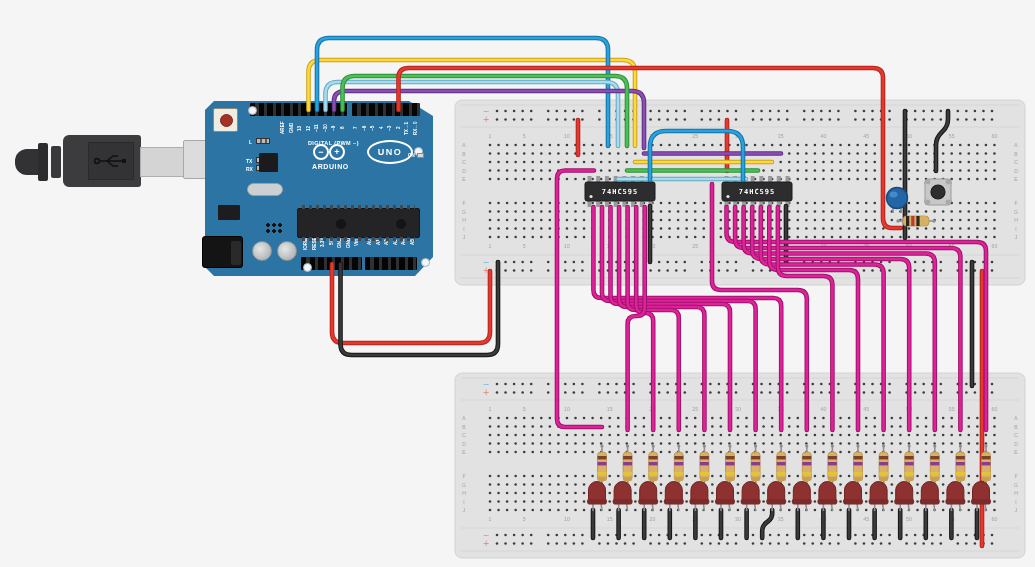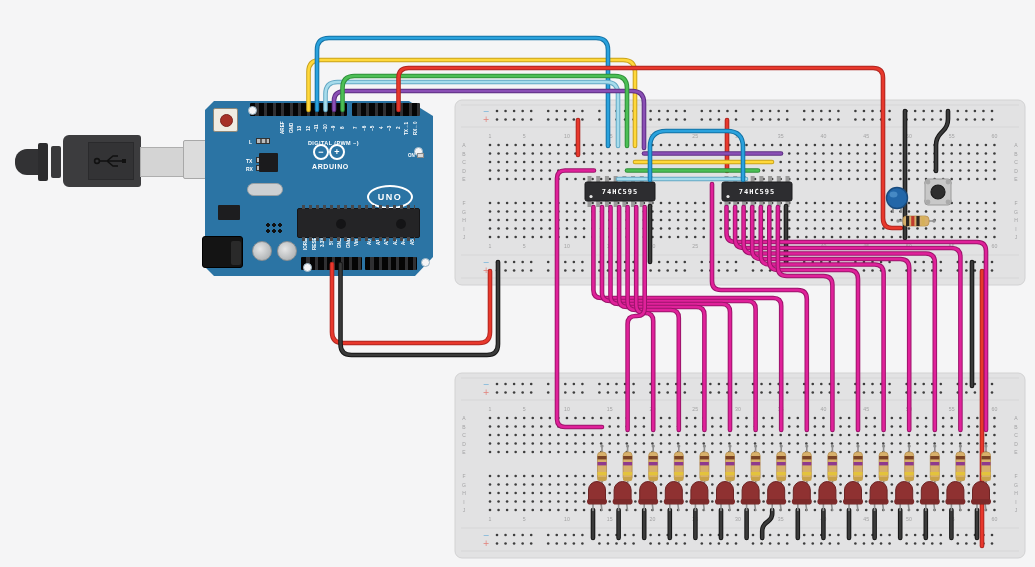--- a/index.html
+++ b/index.html
@@ -112,21 +112,21 @@
     <div class="ledbar" style="left:256px;top:157px;"></div>
     <div class="ledbar" style="left:256px;top:165px;"></div>
 
     <div class="logo-circle" style="left:313px;top:144px;">
         <span>−</span>
       </div>
     <div class="logo-circle" style="left:329px;top:144px;">
         <span>+</span>
       </div>
     <div class="silk" style="left:312px;top:163px;font-size:7px;letter-spacing:.6px;">ARDUINO</div>
-    <div class="uno-oval" style="left:367px;top:140px;margin-top:45px;">
+    <div class="uno-oval" style="left:367px;top:140px;">
         <span>UNO</span>
       </div>
     <div class="silk" style="left:408px;top:153px;font-size:4.5px;">ON</div>
     <div class="abs" style="left:417px;top:153px;width:7px;height:5px;background:#d9d9d9;border:1px solid #888;"></div>
 
     <div class="abs" style="left:297px;top:208px;width:123px;height:30px;background:#242426;border-radius:2px;border:1px solid #151517;">
       <div class="comb" style="left:4px;right:4px;top:-4px;"></div>
       <div class="comb" style="left:4px;right:4px;bottom:-4px;"></div>
       <div class="chip-dimple" style="left:38px;top:10px;width:10px;height:10px;"></div>
       <div class="chip-dimple" style="left:98px;top:10px;width:10px;height:10px;"></div>

